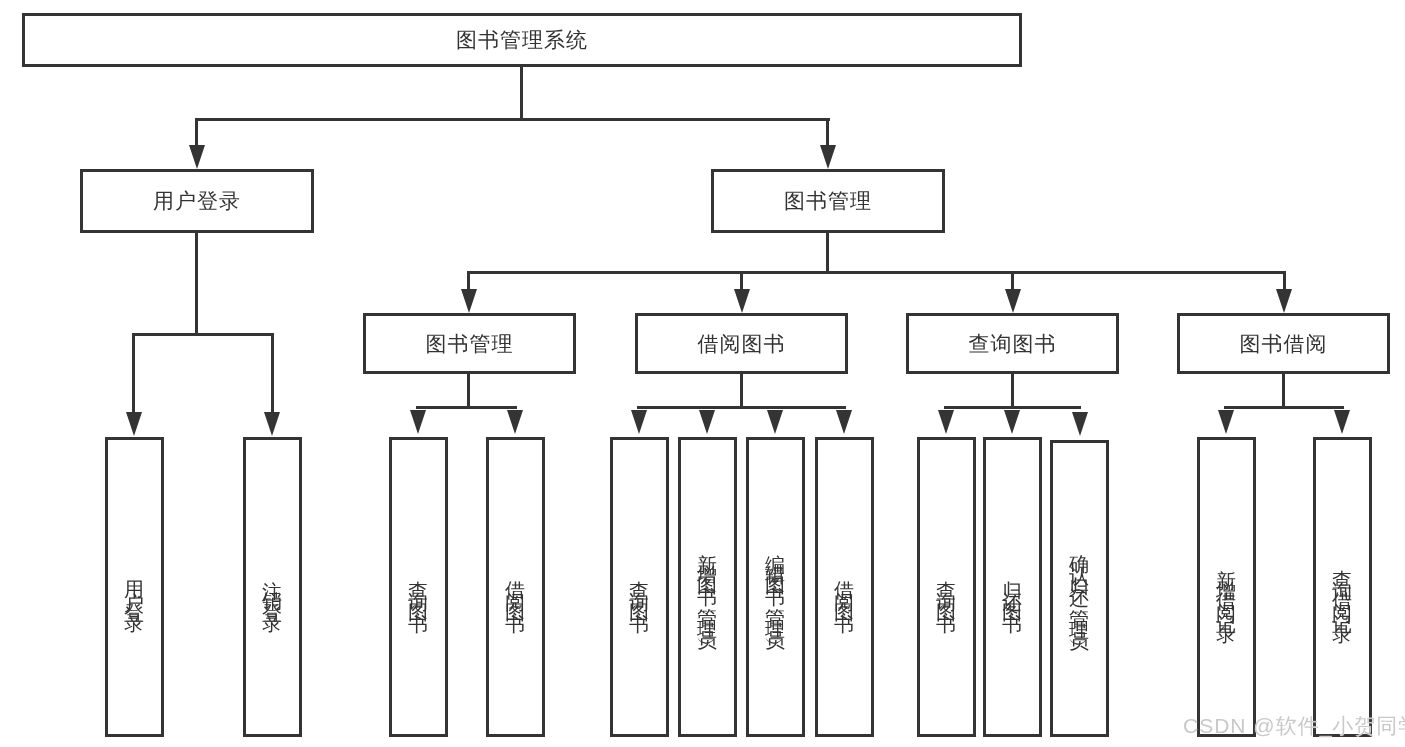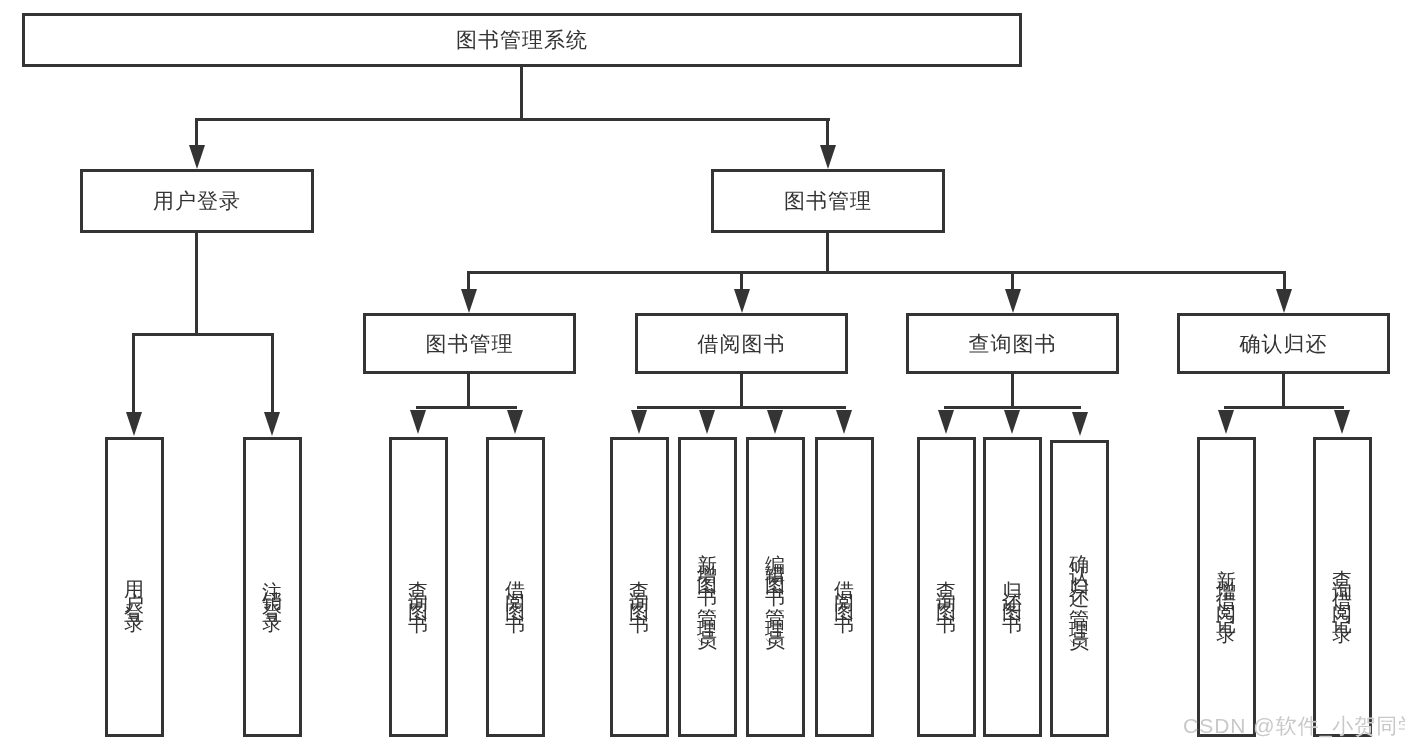--- a/index.html
+++ b/index.html
@@ -88,21 +88,21 @@
   <div class="vline" style="left:1011px;top:271px;height:22px"></div>
   <div class="vline" style="left:1283px;top:271px;height:22px"></div>
   <div class="arrow" style="left:469px;top:289px"></div>
   <div class="arrow" style="left:742px;top:289px"></div>
   <div class="arrow" style="left:1013px;top:289px"></div>
   <div class="arrow" style="left:1284px;top:289px"></div>
 
   <div class="box h" style="left:363px;top:313px;width:213px;height:61px">图书管理</div>
   <div class="box h" style="left:635px;top:313px;width:213px;height:61px">借阅图书</div>
   <div class="box h" style="left:906px;top:313px;width:213px;height:61px">查询图书</div>
-  <div class="box h" style="left:1177px;top:313px;width:213px;height:61px">确认归还</div>
+  <div class="box h" style="left:1177px;top:313px;width:213px;height:61px">图书借阅</div>
 
   <div class="vline" style="left:467px;top:374px;height:35px"></div>
   <div class="hline" style="left:416px;top:406px;width:101px"></div>
   <div class="arrow" style="left:418px;top:410px"></div>
   <div class="arrow" style="left:515px;top:410px"></div>
 
   <div class="vline" style="left:740px;top:374px;height:35px"></div>
   <div class="hline" style="left:637px;top:406px;width:209px"></div>
   <div class="arrow" style="left:639px;top:410px"></div>
   <div class="arrow" style="left:707px;top:410px"></div>

